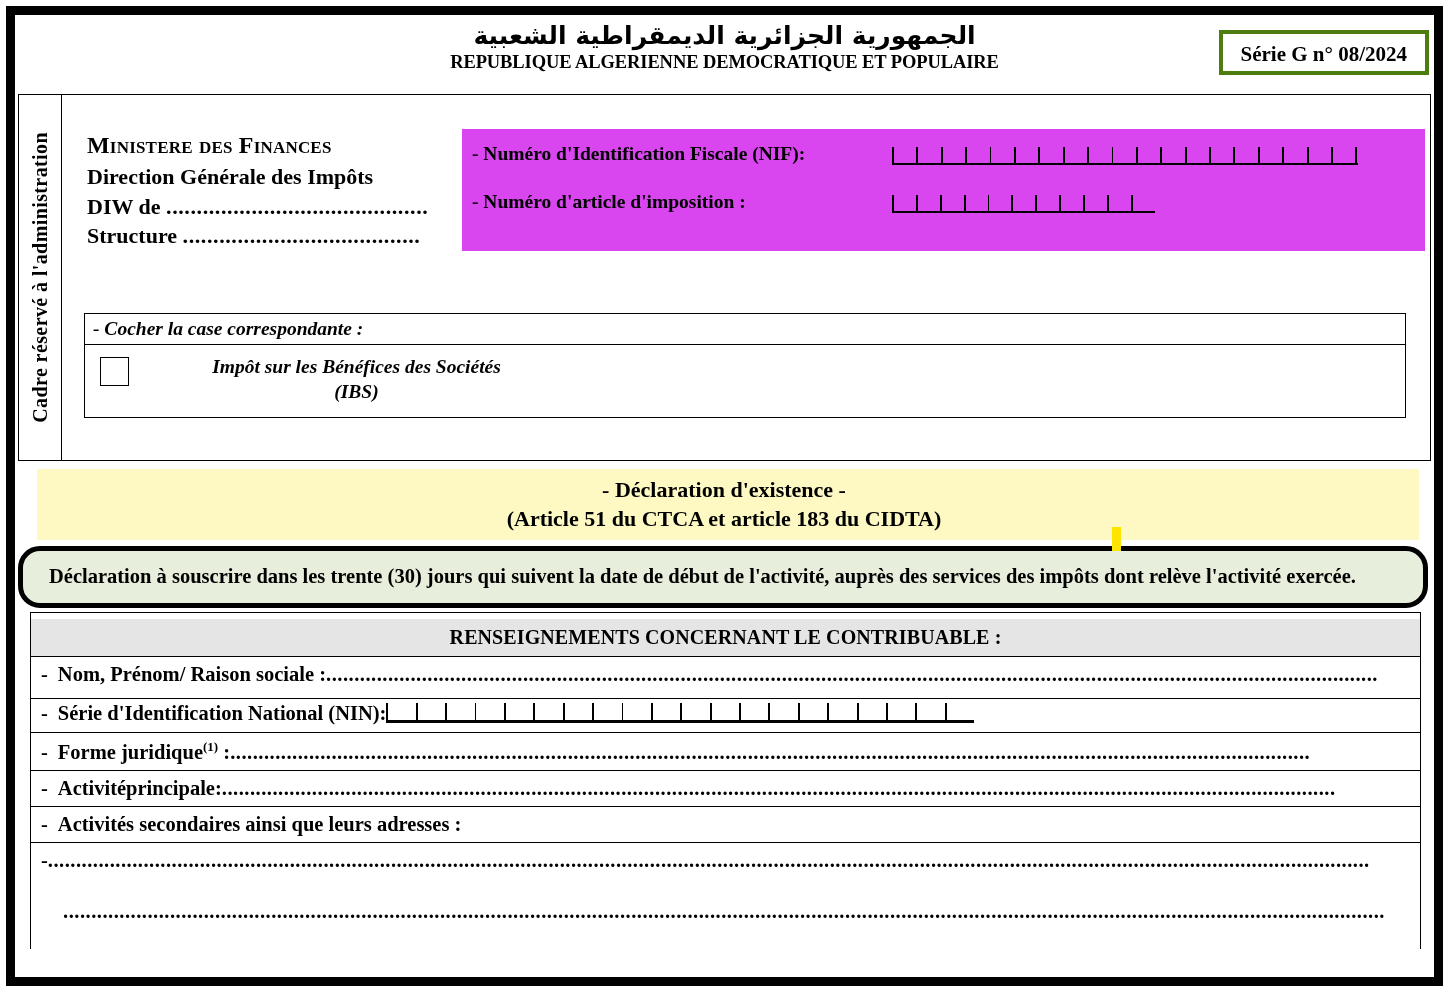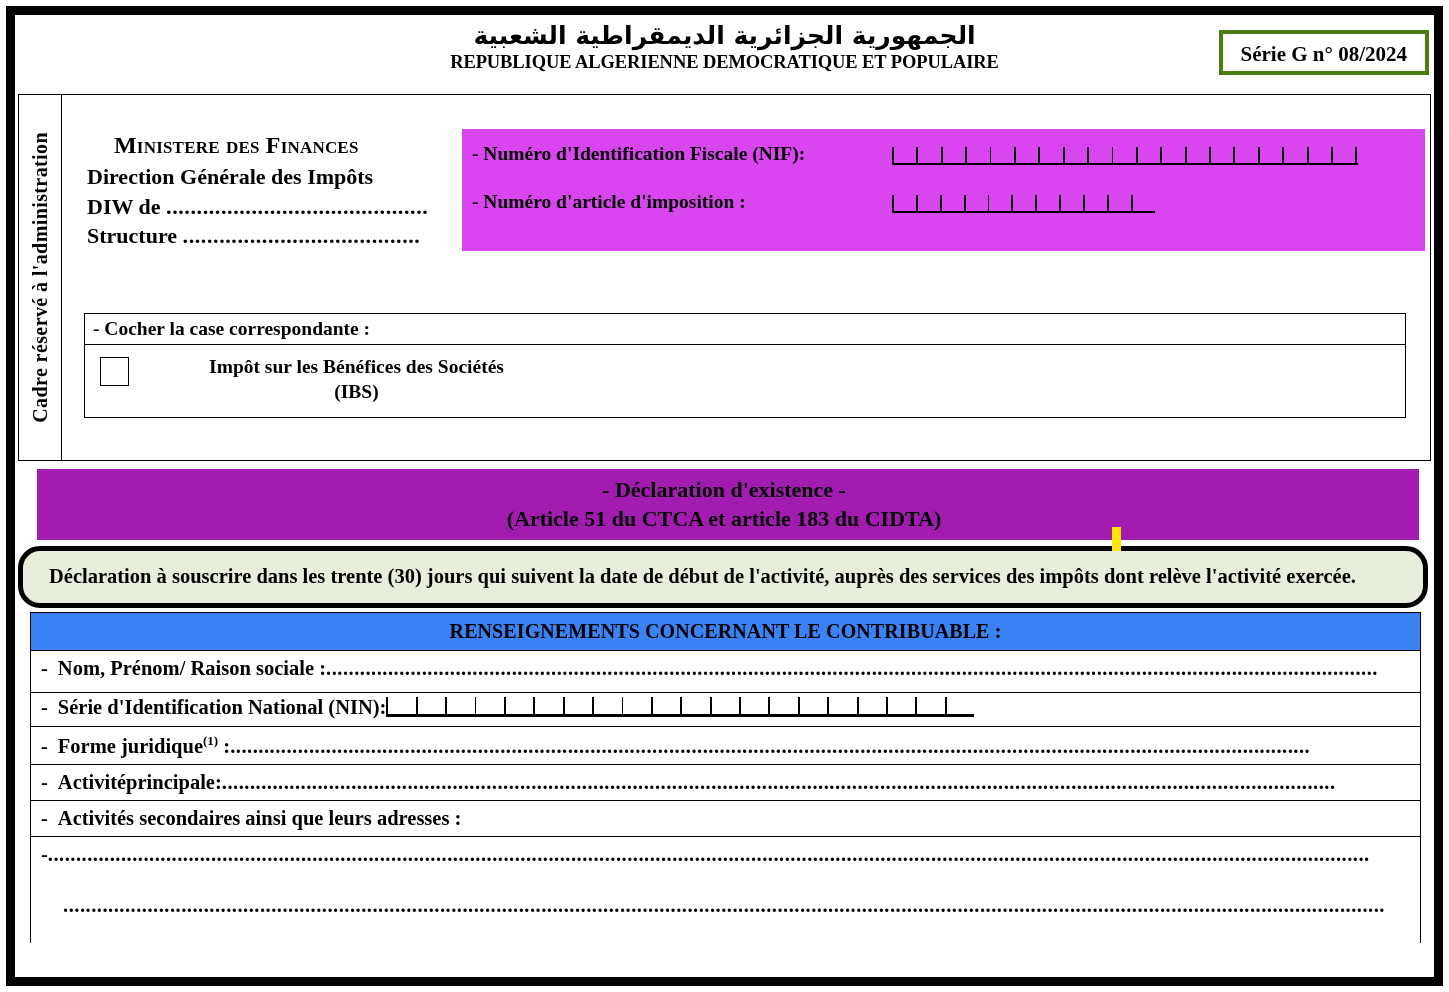--- a/index.html
+++ b/index.html
@@ -118,21 +118,20 @@
     font-family: "Liberation Serif", serif;
     font-size: 22px;
     font-weight: bold;
     line-height: 1.36;
     white-space: nowrap;
   }
   .smallcaps {
     font-variant: small-caps;
     font-size: 24px;
     letter-spacing: 0.2px;
-    margin-left: 27px;
   }
   .dots { letter-spacing: 0.6px; }
 
   .nif-block {
     flex: 1 1 auto;
     background: #d946ef;
     padding: 14px 0 18px 10px;
     box-sizing: border-box;
     margin-right: 5px;
     font-family: "Liberation Serif", serif;
@@ -170,20 +169,21 @@
   .comb.nin { border-bottom-width: 3px; }
 
   
   .cocher-frame {
     position: absolute;
     left: 22px;
     right: 24px;
     top: 218px;
     border: 1.4px solid #000;
     box-sizing: border-box;
+    font-style: italic;
   }
   .cocher-title {
     font-size: 19.5px;
     font-weight: bold;
     font-family: "Liberation Serif", serif;
     padding: 4px 0 4px 8px;
     border-bottom: 1.4px solid #000;
   }
   .cocher-cols { display: flex; }
   .cocher-col {
@@ -220,21 +220,21 @@
     position: absolute;
     left: 1050px;
     top: 432px;
     width: 9px;
     height: 24px;
     background: #ffe400;
   }
 
   
   .decl-title {
-    background: #a21caf;
+    background: #fef9c3;
     margin: 8px 12px 0 19px;
     text-align: center;
     font-family: "Liberation Serif", serif;
     font-size: 22px;
     font-weight: bold;
     line-height: 1.32;
     padding: 6px 8px 7px 0;
   }
 
   
@@ -252,28 +252,29 @@
   }
 
   
   .tax-table {
     margin: 4px 10px 0 12px;
     border: 1.5px solid #000;
     border-bottom: none;
     box-sizing: border-box;
   }
   .tax-head {
-    background: #3b82f6;
+    background: #e5e5e5;
     text-align: center;
     font-family: "Liberation Serif", serif;
     font-size: 20px;
     font-weight: bold;
     padding: 7px 0 7px 0;
     border-bottom: 1.5px solid #000;
     letter-spacing: 0.1px;
+    margin-top: 6px;
   }
   .tax-row {
     border-bottom: 1.5px solid #000;
     padding: 6px 6px 6px 10px;
     font-family: "Liberation Serif", serif;
     font-size: 20.5px;
     font-weight: bold;
     display: flex;
     align-items: baseline;
     box-sizing: border-box;

